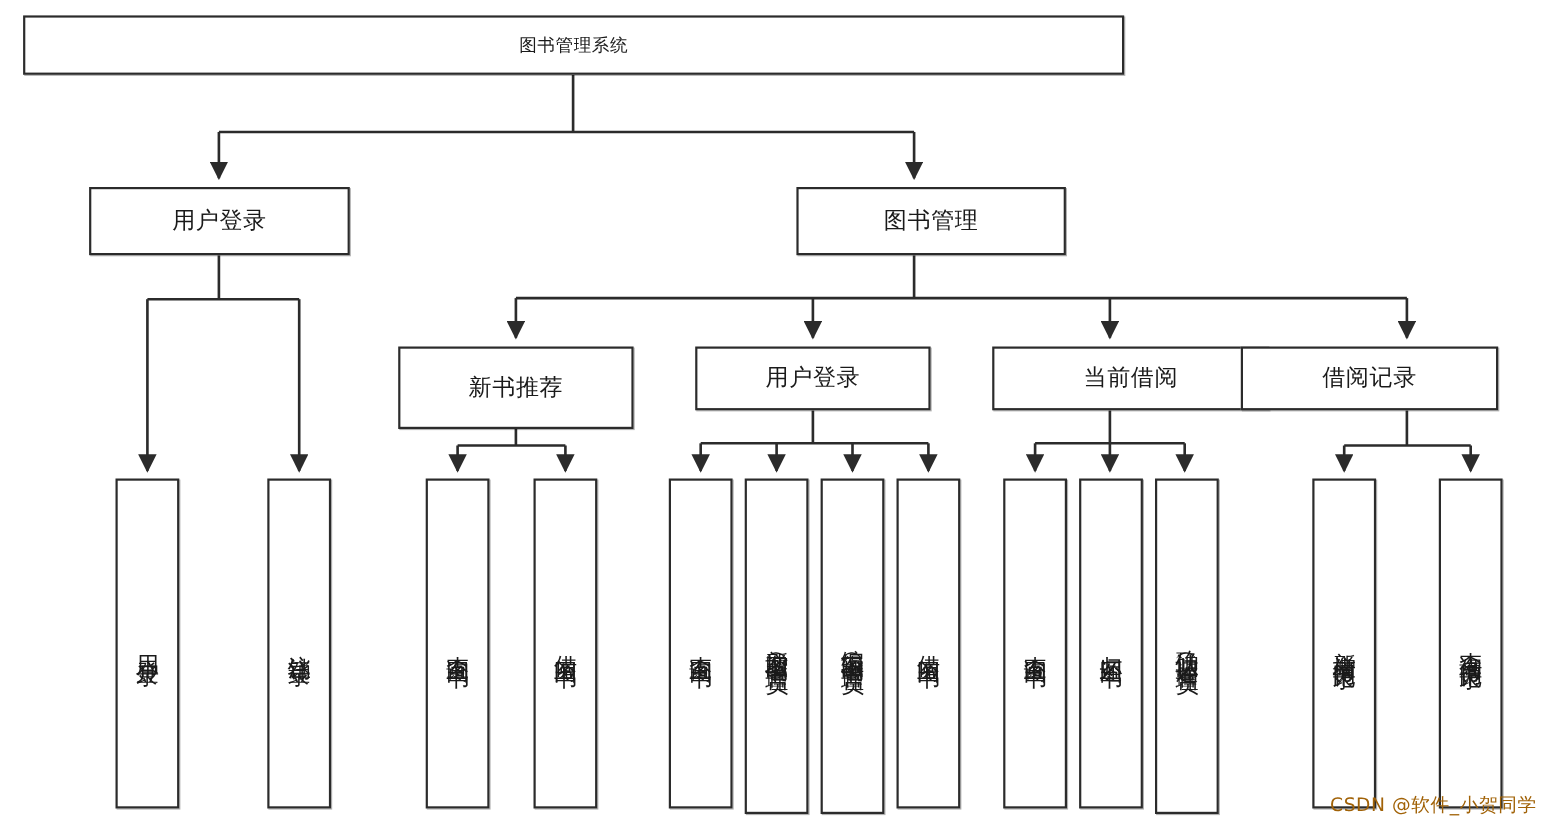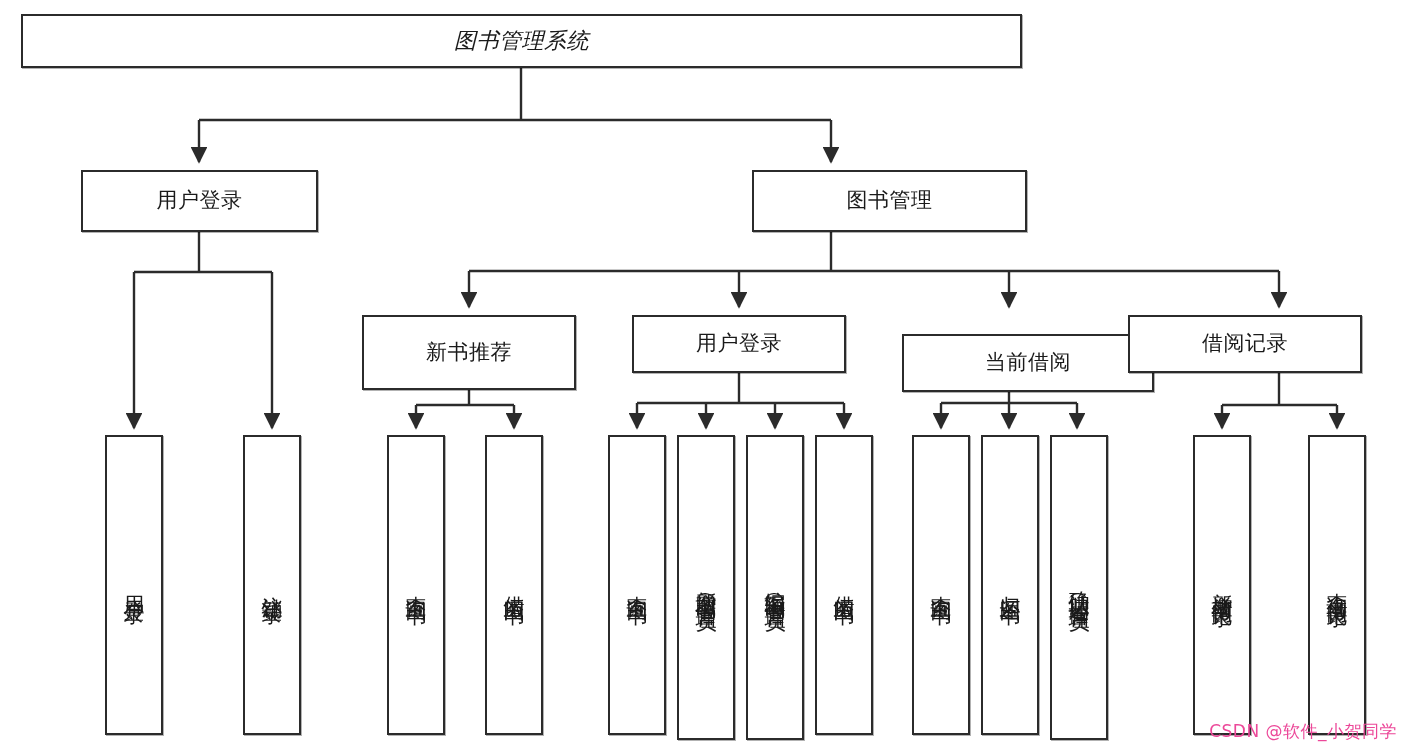--- a/index.html
+++ b/index.html
@@ -35,22 +35,21 @@
     justify-content: center;
     color: #1a1a1a;
     box-shadow: 1px 1px 0 rgba(0,0,0,0.30);
   }
   .node.h {
     font-size: 21px;
     letter-spacing: 0.5px;
     line-height: 1.1;
   }
   .node.root {
-    font-size: 22px;
-    font-style: italic;
+    font-size: 16px;
   }
   .node.v {
     font-size: 21px;
     writing-mode: vertical-rl;
     text-orientation: upright;
     letter-spacing: 3px;
     line-height: 1.15;
     padding: 6px 0;
     align-items: center;
     justify-content: center;
@@ -58,21 +57,21 @@
   }
   .node.v .vlabel {
     writing-mode: vertical-rl;
     text-orientation: upright;
   }
   .watermark {
     position: absolute;
     right: 8px;
     bottom: 4px;
     font-size: 17px;
-    color: #ec4899;
+    color: #a16207;
     letter-spacing: 0.5px;
     white-space: nowrap;
   }
 </style>
 </head>
 <body>
 
 <div id="canvas">
 
   <svg id="edges" viewBox="0 0 1405 747" width="1405" height="747" xmlns="http://www.w3.org/2000/svg">
@@ -125,31 +124,31 @@
     </g>
   </svg>
 
   <div class="node h root" style="left:21px; top:14px; width:1001px; height:54px;">
     <span>图书管理系统</span>
   </div>
 
   <div class="node h" style="left:81px; top:170px; width:237px; height:62px;">
     <span>用户登录</span>
   </div>
-  <div class="node h" style="left:752px; top:170px; width:275px; height:62px;">
+  <div class="node h" style="left:724px; top:170px; width:245px; height:62px;">
     <span>图书管理</span>
   </div>
 
   <div class="node h" style="left:362px; top:315px; width:214px; height:75px;">
     <span>新书推荐</span>
   </div>
   <div class="node h" style="left:632px; top:315px; width:214px; height:58px;">
     <span>用户登录</span>
   </div>
-  <div class="node h" style="left:902px; top:334px; width:252px; height:58px;">
+  <div class="node h" style="left:902px; top:315px; width:252px; height:58px;">
     <span>当前借阅</span>
   </div>
   <div class="node h" style="left:1128px; top:315px; width:234px; height:58px;">
     <span>借阅记录</span>
   </div>
 
   <div class="node v" style="left:105px; top:435px; width:58px; height:300px;">
     <span class="vlabel">用户登录</span>
   </div>
   <div class="node v" style="left:243px; top:435px; width:58px; height:300px;">

